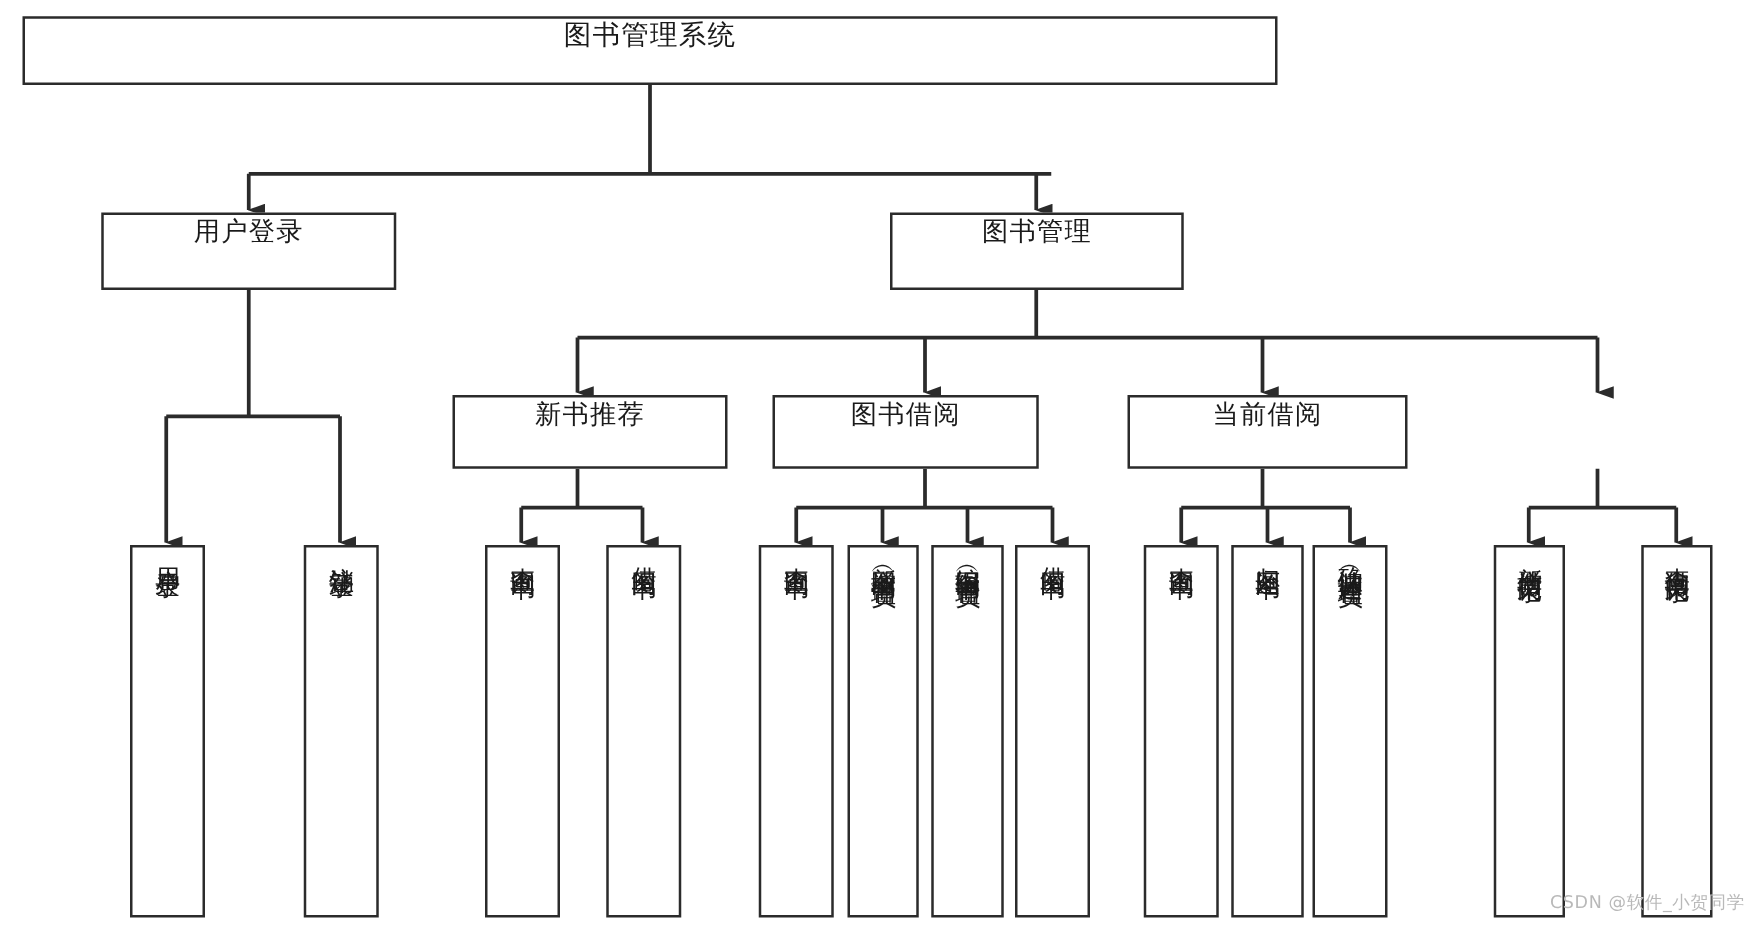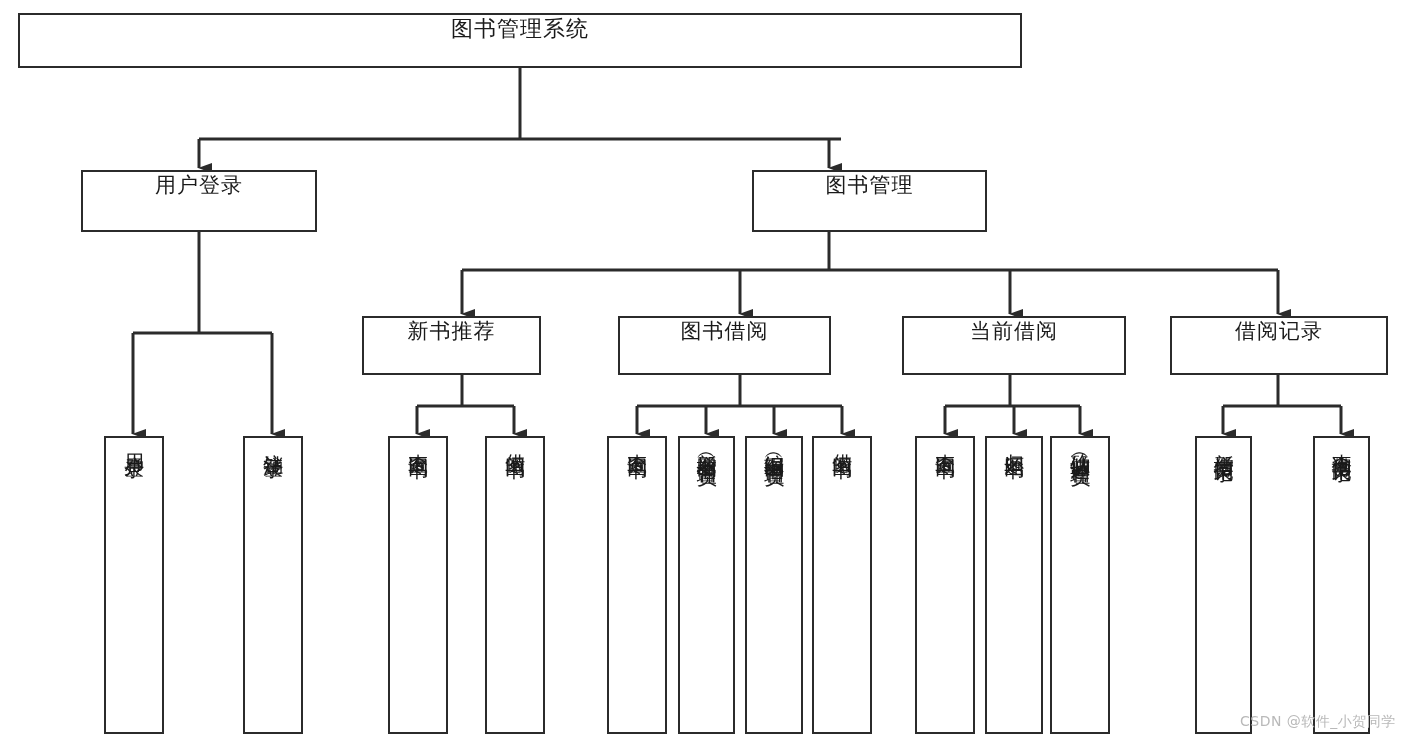--- a/index.html
+++ b/index.html
@@ -113,35 +113,32 @@
     </g>
   </svg>
 
   <div class="node root" style="left:18px;top:13px;width:1004px;height:55px;">
     <span class="label">图书管理系统</span>
   </div>
 
   <div class="node" style="left:81px;top:170px;width:236px;height:62px;">
     <span class="label">用户登录</span>
   </div>
-  <div class="node" style="left:712px;top:170px;width:235px;height:62px;margin-left:40px;">
+  <div class="node" style="left:712px;top:170px;width:235px;height:62px;">
     <span class="label">图书管理</span>
   </div>
 
-  <div class="node" style="left:362px;top:316px;width:179px;height:59px;">
+  <div class="node" style="left:362px;top:316px;width:220px;height:59px;">
     <span class="label">新书推荐</span>
   </div>
   <div class="node" style="left:618px;top:316px;width:213px;height:59px;">
     <span class="label">图书借阅</span>
   </div>
   <div class="node" style="left:902px;top:316px;width:224px;height:59px;">
     <span class="label">当前借阅</span>
-  </div>
-  <div class="node" style="left:1170px;top:316px;width:218px;height:59px;">
-    <span class="label">借阅记录</span>
   </div>
 
   <div class="node leaf" style="left:104px;top:436px;width:60px;height:298px;">
     <span class="label">用户登录</span>
   </div>
   <div class="node leaf" style="left:243px;top:436px;width:60px;height:298px;">
     <span class="label">注销登录</span>
   </div>
 
   <div class="node leaf" style="left:388px;top:436px;width:60px;height:298px;">

